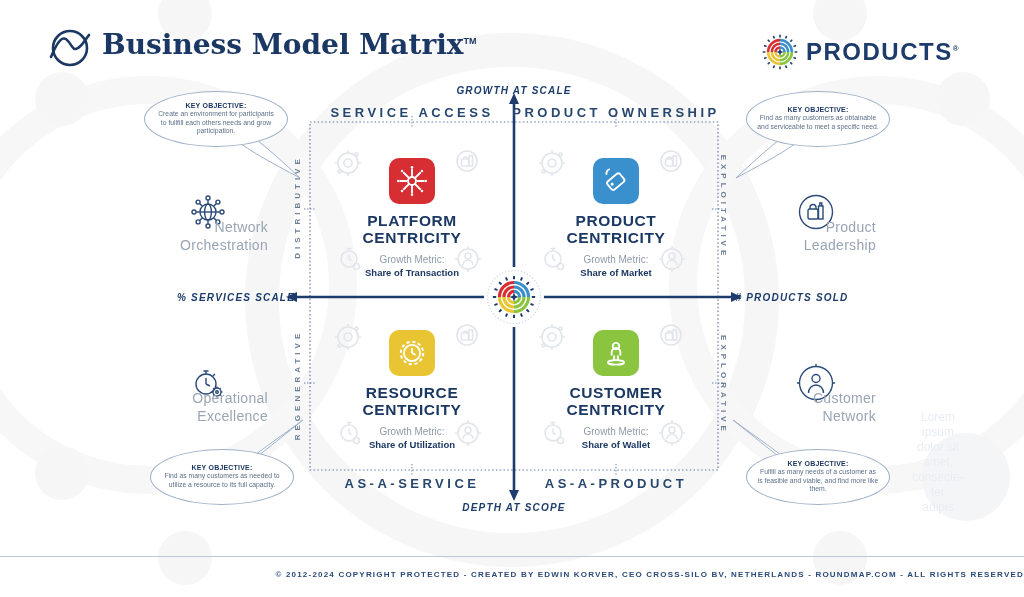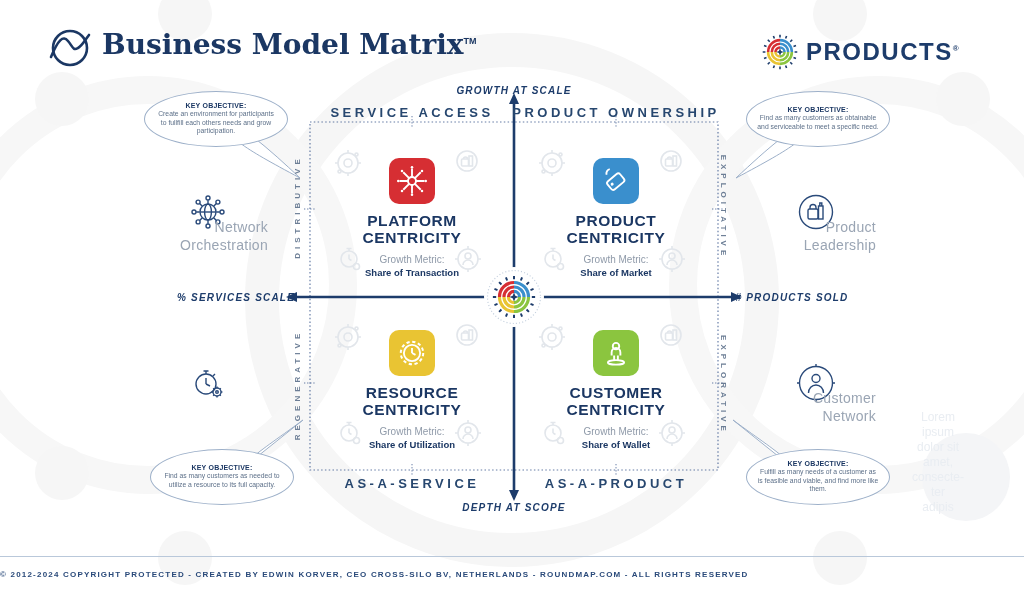--- a/index.html
+++ b/index.html
@@ -29,21 +29,21 @@
           display:flex;flex-direction:column;justify-content:center;align-items:center;text-align:center;
           padding:4px 10px;box-sizing:border-box;z-index:3;}
   .bub-head{font-size:7px;font-weight:bold;color:#1b3763;letter-spacing:.2px;}
   .bub-body{font-size:6.8px;color:#5d7089;line-height:1.28;width:122px;margin-top:1px;}
   
   .strat-label{position:absolute;width:120px;text-align:right;font-size:14px;color:#9aa5b4;line-height:1.3;letter-spacing:.3px;transform:translateX(-50%);}
   
   .lorem{position:absolute;width:110px;text-align:center;font-size:12px;color:#e9edf2;line-height:1.25;white-space:pre-line;}
   
   .footrule{position:absolute;left:0;top:556px;width:1024px;height:1px;background:#b9c8da;}
-  .footer{position:absolute;left:0;top:570px;width:1024px;text-align:left;font-size:8px;font-weight:bold;
+  .footer{position:absolute;left:0;top:570px;width:1024px;text-align:right;font-size:8px;font-weight:bold;
           letter-spacing:1.2px;color:#2a4a7a;white-space:nowrap;}
 </style>
 </head>
 <body>
 
 <div id="canvas">
 
   <svg class="overlay" width="1024" height="597" viewBox="0 0 1024 597">
     <defs>
       <g id="f-compass" stroke="#e2e6eb" stroke-width="1.6" fill="none">
@@ -312,20 +312,24 @@
   <div class="abs" style="left:185px;top:360px">
     <svg width="46" height="46" viewBox="-23 -23 46 46" stroke="#2a4a7a" stroke-width="1.4" fill="none">
       <circle cx="-2" cy="1" r="10"></circle>
       <path d="M-2 1V-5M-2 1L2 3"></path>
       <path d="M-2 -9V-12M-4.5 -12h5M5 -7l2 -2"></path>
       <circle cx="9" cy="9" r="4"></circle>
         <circle cx="9" cy="9" r="1.3"></circle>
       <path d="M9 3.6V5M9 13v1.4M3.6 9H5M13 9h1.4M12.8 5.2l-1 1M5.2 12.8l1 -1M12.8 12.8l-1 -1M5.2 5.2l1 1"></path>
     </svg>
   </div>
+  <div class="strat-label" style="left:208px;top:389px">
+    <div>Operational</div>
+    <div>Excellence</div>
+  </div>
 
   <div class="abs" style="left:793px;top:189px">
     <svg width="46" height="46" viewBox="-23 -23 46 46" stroke="#2a4a7a" stroke-width="1.4" fill="none">
       <circle r="16.5"></circle>
       <rect x="-8" y="-3" width="10" height="10" rx="1.5"></rect>
       <path d="M-6 -3v-1.5a3 3 0 0 1 6 0V-3"></path>
       <rect x="2.5" y="-6" width="4.5" height="13"></rect>
       <path d="M3.8 -6v-3h2v3"></path>
     </svg>
   </div>

